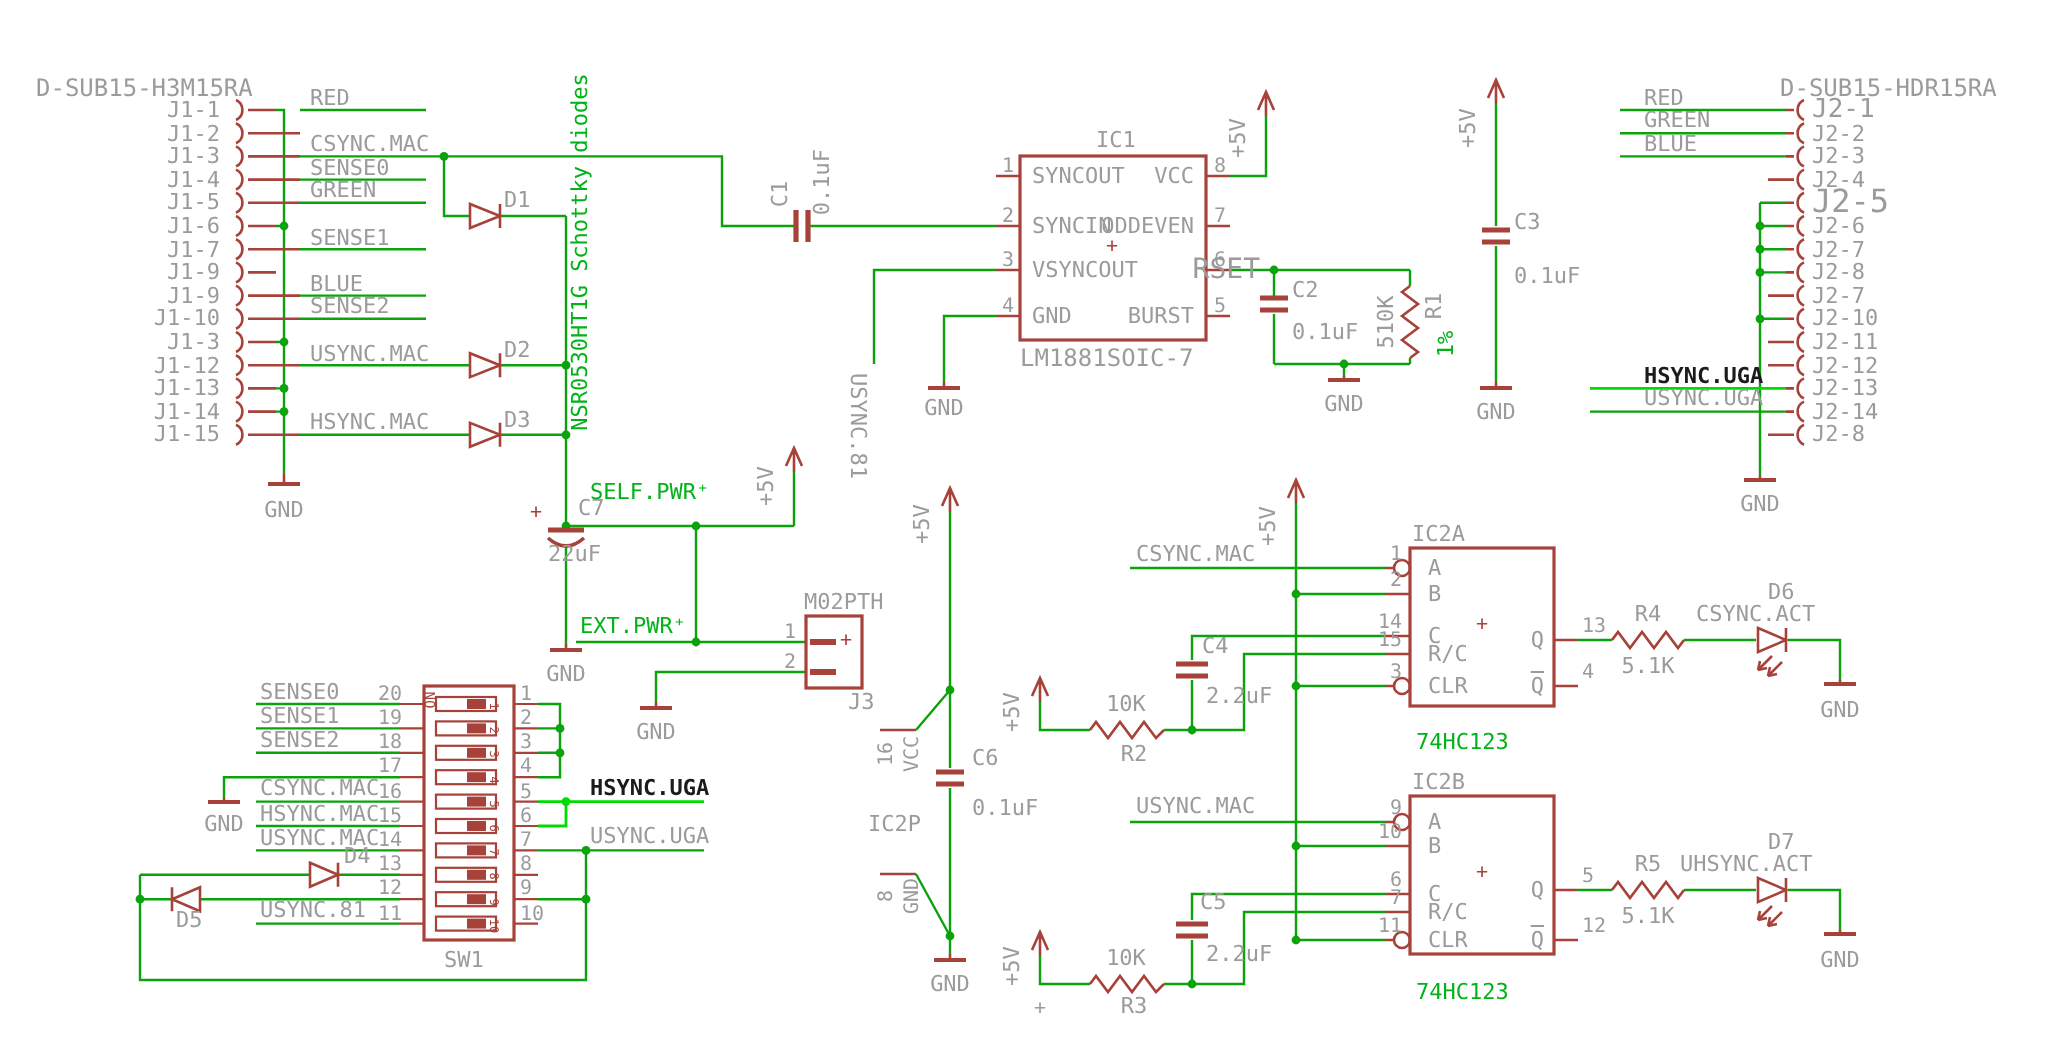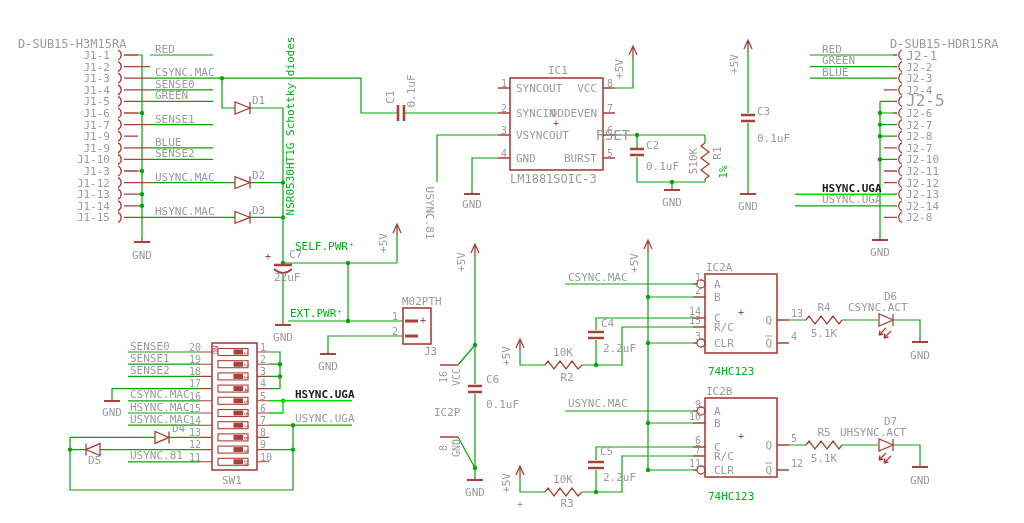--- a/index.html
+++ b/index.html
@@ -215,21 +215,21 @@
       <span class="lbl g" style="left: 155px; top: 153px; font-size: 11px; transform: translate(0px, -50%);">SENSE2</span>
       <span class="lbl g" style="left: 155px; top: 177px; font-size: 11px; transform: translate(0px, -50%);">USYNC.MAC</span>
       <span class="lbl g" style="left: 155px; top: 211px; font-size: 11px; transform: translate(0px, -50%);">HSYNC.MAC</span>
       <span class="lbl g" style="left: 252px; top: 100px; font-size: 11px; transform: translate(0px, -50%);">D1</span>
       <span class="lbl g" style="left: 252px; top: 175px; font-size: 11px; transform: translate(0px, -50%);">D2</span>
       <span class="lbl g" style="left: 252px; top: 210px; font-size: 11px; transform: translate(0px, -50%);">D3</span>
       <span class="lbl gn" style="left: 290px; top: 126px; font-size: 11px; transform: translate(-50%, -50%) rotate(-90deg);">NSR0530HT1G Schottky diodes</span>
       <span class="lbl g" style="left: 390px; top: 97px; font-size: 11px; transform: translate(-50%, -50%) rotate(-90deg);">C1</span>
       <span class="lbl g" style="left: 411px; top: 91px; font-size: 11px; transform: translate(-50%, -50%) rotate(-90deg);">0.1uF</span>
       <span class="lbl g" style="left: 512px; top: 70px; font-size: 11px; transform: translate(0px, -50%); margin-left: 36px;">IC1</span>
-      <span class="lbl g" style="left: 510px; top: 179px; font-size: 12px; transform: translate(0px, -50%);">LM1881SOIC-3</span>
+      <span class="lbl g" style="left: 510px; top: 179px; font-size: 12px; transform: translate(0px, -50%);">LM1881SOIC-7</span>
       <span class="lbl g" style="left: 507px; top: 84px; font-size: 10px; transform: translate(-100%, -50%);">1</span>
       <span class="lbl g" style="left: 507px; top: 109px; font-size: 10px; transform: translate(-100%, -50%);">2</span>
       <span class="lbl g" style="left: 507px; top: 131px; font-size: 10px; transform: translate(-100%, -50%);">3</span>
       <span class="lbl g" style="left: 507px; top: 154px; font-size: 10px; transform: translate(-100%, -50%);">4</span>
       <span class="lbl g" style="left: 607px; top: 84px; font-size: 10px; transform: translate(0px, -50%);">8</span>
       <span class="lbl g" style="left: 607px; top: 109px; font-size: 10px; transform: translate(0px, -50%);">7</span>
       <span class="lbl g" style="left: 607px; top: 131px; font-size: 10px; transform: translate(0px, -50%);">6</span>
       <span class="lbl g" style="left: 607px; top: 154px; font-size: 10px; transform: translate(0px, -50%);">5</span>
       <span class="lbl g" style="left: 516px; top: 88px; font-size: 11px; transform: translate(0px, -50%);">SYNCOUT</span>
       <span class="lbl g" style="left: 516px; top: 113px; font-size: 11px; transform: translate(0px, -50%);">SYNCIN</span>

